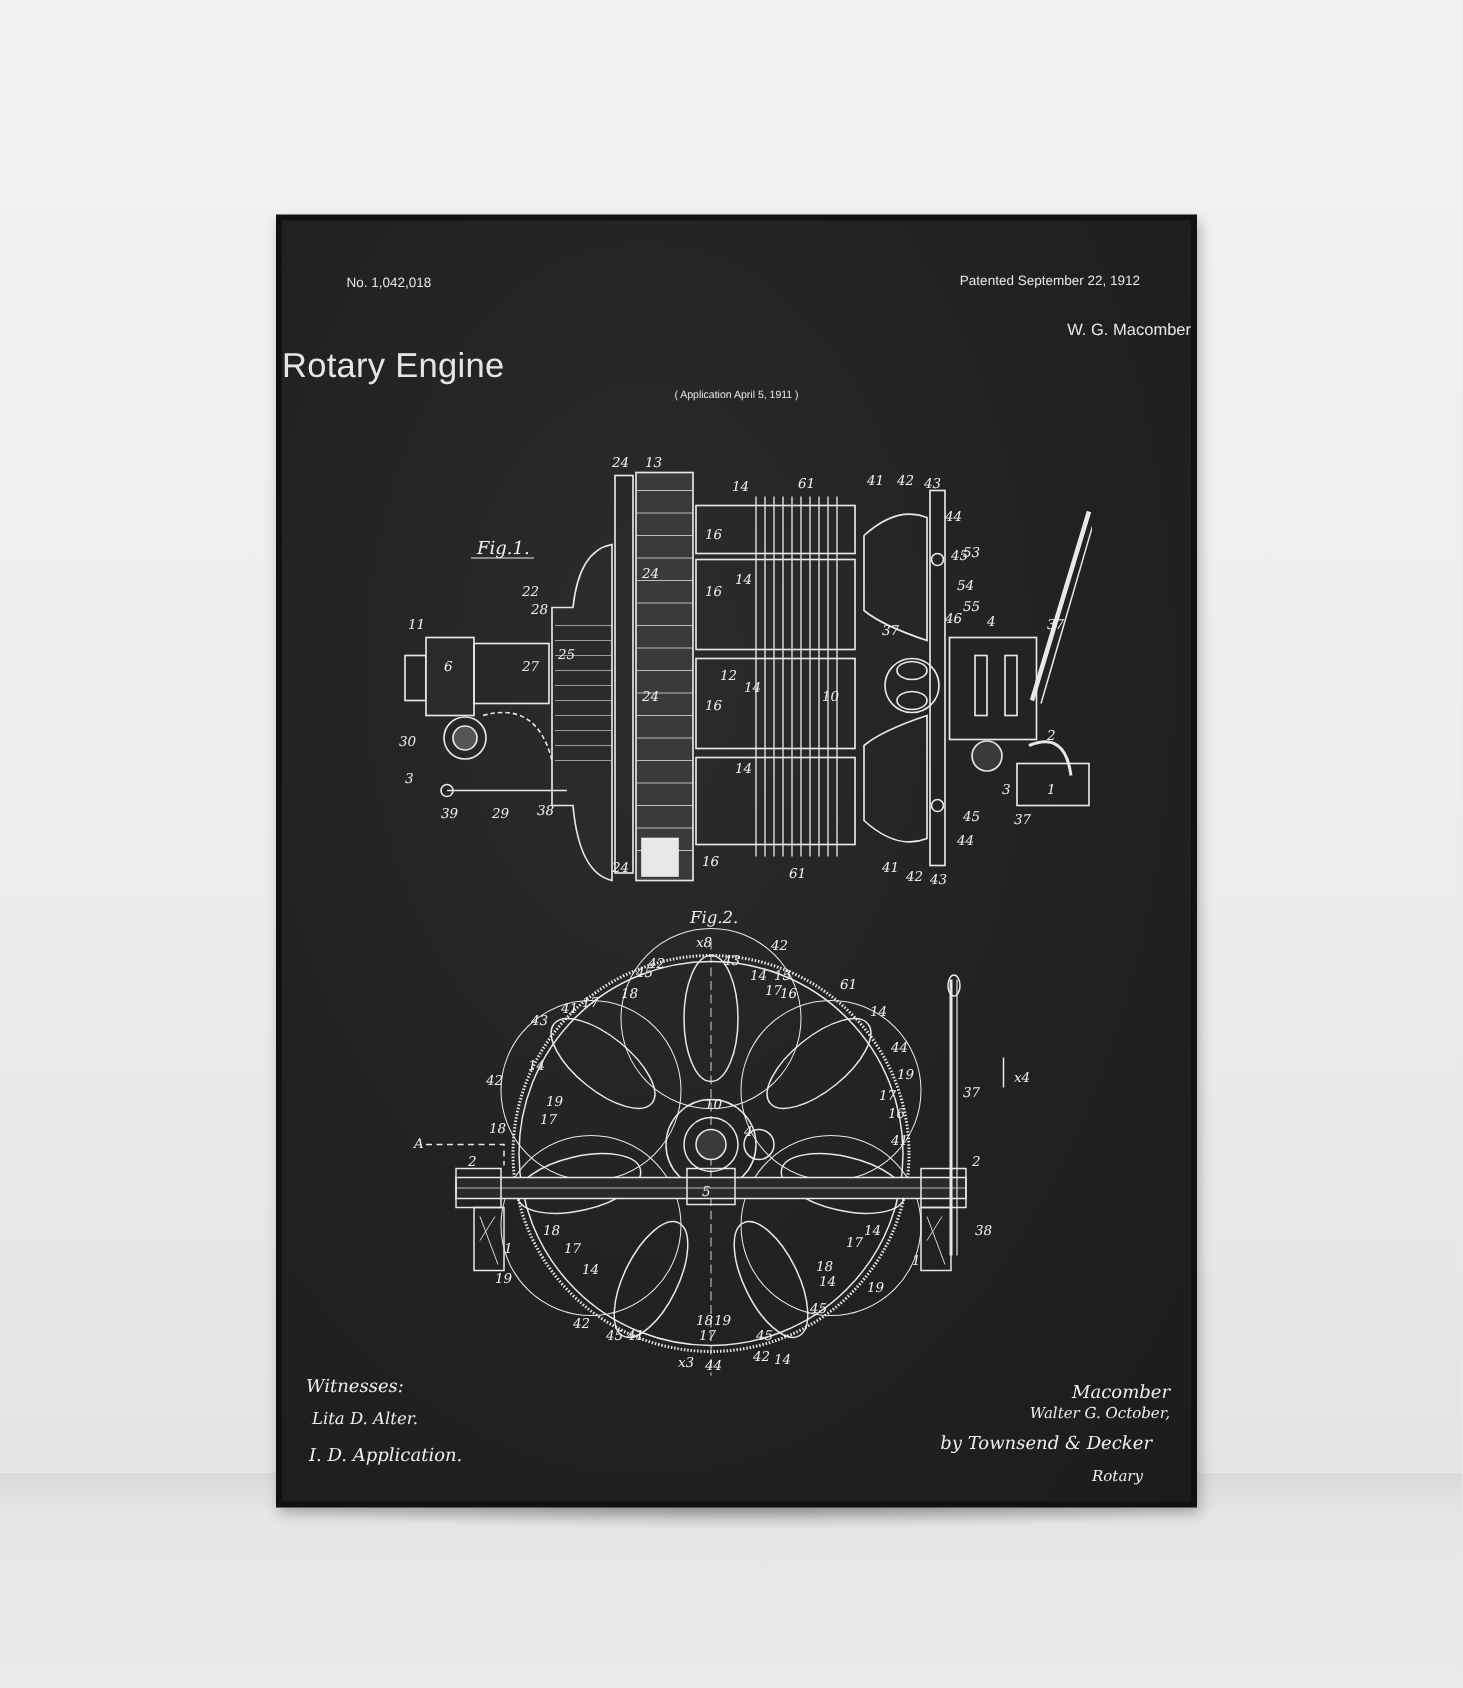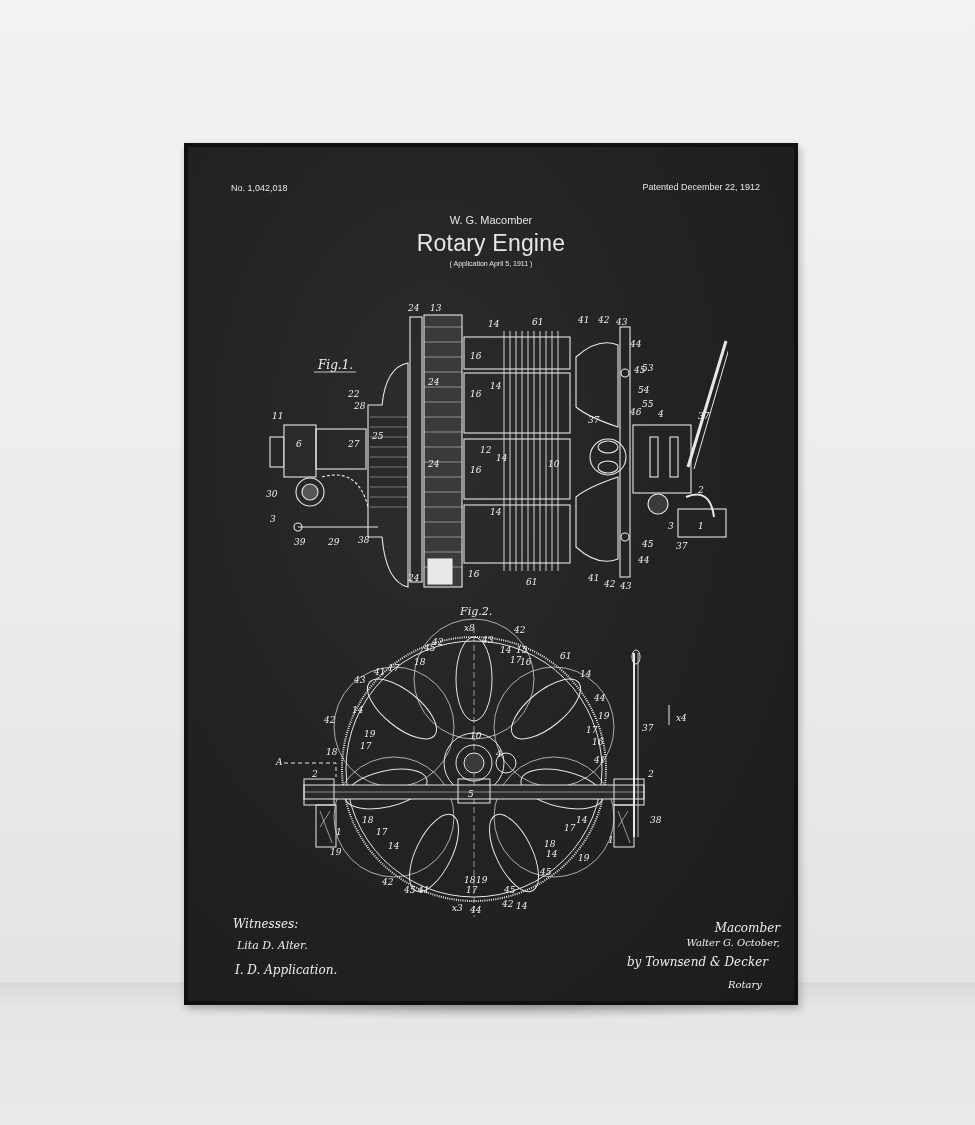--- a/index.html
+++ b/index.html
@@ -5,24 +5,24 @@
   html,body{margin:0;padding:0;}
   body{width:975px;height:1125px;position:relative;overflow:hidden;background:#e9e9e9;font-family:"Liberation Sans",sans-serif;}
   .wall{position:absolute;left:0;top:0;width:975px;height:982px;background:linear-gradient(180deg,#f2f2f2 0%,#ececec 60%,#e4e4e4 100%);}
   .floor{position:absolute;left:0;top:982px;width:975px;height:143px;background:linear-gradient(180deg,#d9d9d9 0%,#e6e6e6 20%,#eaeaea 100%);}
   .shadow{position:absolute;left:175px;top:990px;width:640px;height:30px;background:radial-gradient(ellipse at center,rgba(0,0,0,.18) 0%,rgba(0,0,0,0) 70%);}
   .frame{position:absolute;left:184px;top:143px;width:614px;height:862px;background:#111;box-shadow:2px 4px 8px rgba(0,0,0,.25);}
   .poster{position:absolute;left:4px;top:4px;right:4px;bottom:4px;background:radial-gradient(ellipse at 40% 35%,#2c2c2c 0%,#232323 45%,#1c1c1c 100%);overflow:hidden;}
   .txt{position:absolute;color:#e6e6e6;white-space:nowrap;}
   .patno{left:43px;top:36px;font-size:9px;}
   .patdate{right:34px;top:35px;font-size:9px;}
-  .author{left:0;right:0;top:67px;text-align:center;font-size:11px;}
-  .title{left:0;right:0;top:83px;text-align:center;font-size:23px;letter-spacing:.2px;}
+  .author{left:0;right:0;top:67px;text-align:right;font-size:11px;}
+  .title{left:0;right:0;top:83px;text-align:left;font-size:23px;letter-spacing:.2px;}
   .app{left:0;right:0;top:113px;text-align:center;font-size:7px;}
-  .script{position:absolute;color:#efefef;font-family:"DejaVu Serif",serif;font-style:italic;white-space:nowrap;margin-left:29px;}
+  .script{position:absolute;color:#efefef;font-family:"DejaVu Serif",serif;font-style:italic;white-space:nowrap;}
   .witness-h{left:16px;top:770px;font-size:12px;}
   .witness-1{left:20px;top:792px;font-size:11px;}
   .witness-2{left:18px;top:816px;font-size:12px;}
   .inventor-h{right:14px;top:774px;font-size:12px;}
   .inventor-n{right:14px;top:790px;font-size:10px;}
   .attorney{right:26px;top:808px;font-size:12px;}
   .attys{right:32px;top:832px;font-size:10px;}
   svg.fig{position:absolute;}
   .lbl{fill:#f0f0f0;font-family:"DejaVu Serif",serif;font-style:italic;font-size:9px;}
 </style>
@@ -30,21 +30,21 @@
 <body>
 
 <div class="wall"></div>
 <div class="floor"></div>
 <div class="shadow"></div>
 
 <div class="frame">
   <div class="poster">
 
     <div class="txt patno">No. 1,042,018</div>
-    <div class="txt patdate">Patented December 22, 1912</div>
+    <div class="txt patdate">Patented September 22, 1912</div>
     <div class="txt author">W. G. Macomber</div>
     <div class="txt title">Rotary Engine</div>
     <div class="txt app">( Application  April 5, 1911 )</div>
 
     <svg class="fig" style="left:70px;top:150px" width="470" height="300" viewBox="0 0 470 300" fill="none" stroke="#e8e8e8" stroke-width="1.1">
       <text class="lbl" x="60" y="72" style="font-size:12px" stroke="none">Fig.1.</text>
       <line x1="56" y1="75" x2="98" y2="75" stroke-width=".8"></line>
 
       <rect x="12" y="140" width="14" height="30"></rect>
       <rect x="26" y="128" width="32" height="52" fill="#2a2a2a"></rect>

